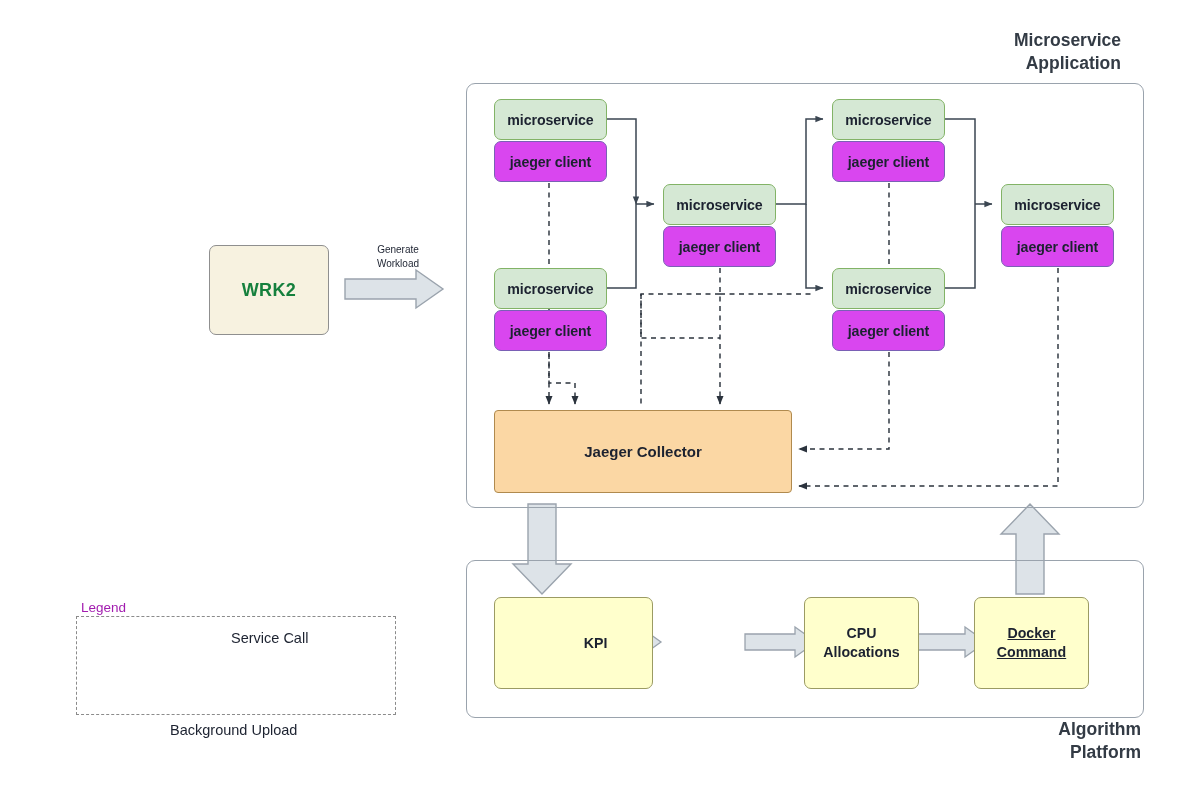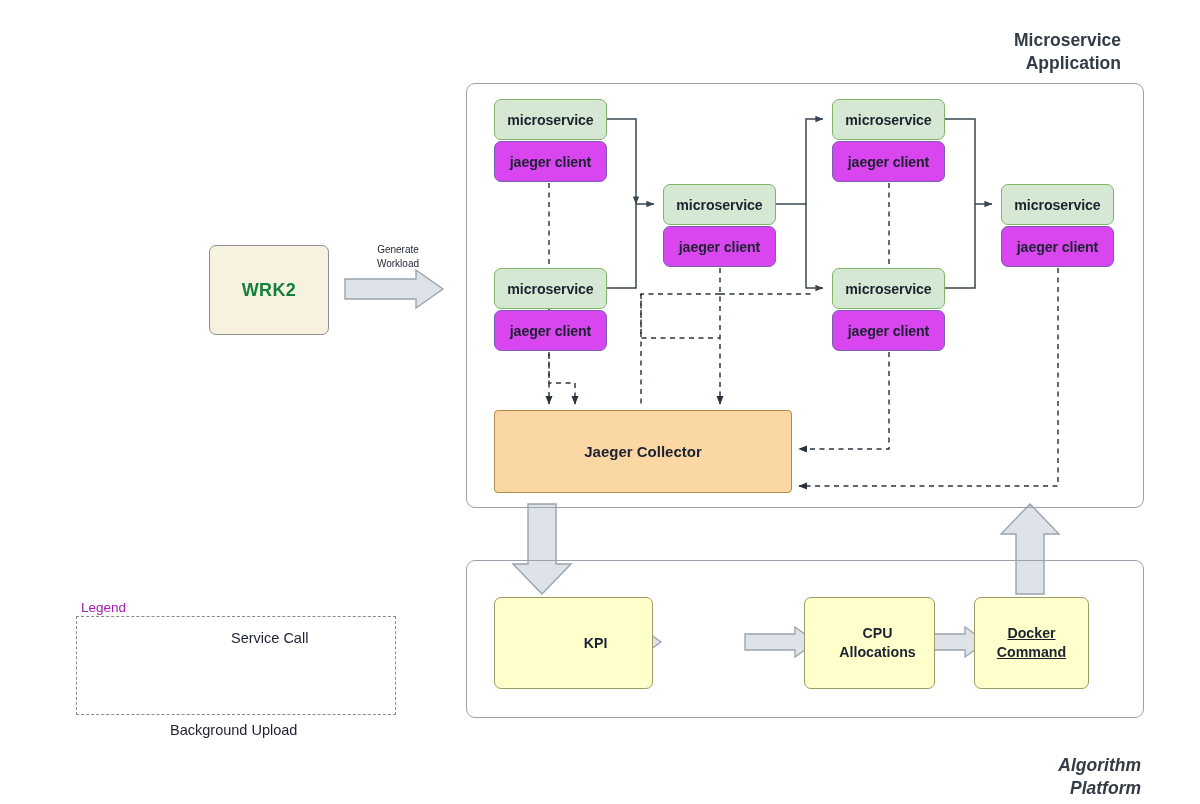--- a/index.html
+++ b/index.html
@@ -45,21 +45,21 @@
   .frame-title {
     position: absolute;
     font-size: 17.5px;
     font-weight: bold;
     color: #333b45;
     line-height: 1.32;
     text-align: right;
     white-space: pre-line;
   }
   #title-micro { right: 79px; top: 29px; }
-  #title-algo  { right: 59px; top: 754px; font-style: italic; }
+  #title-algo  { right: 59px; top: 718px; }
 
   
   .node {
     position: absolute;
     box-sizing: border-box;
     display: flex;
     align-items: center;
     justify-content: center;
     text-align: center;
     font-size: 14.2px;
@@ -158,21 +158,21 @@
     text-align: center;
     font-size: 14.2px;
     font-weight: bold;
     color: #1c2230;
     line-height: 1.32;
     white-space: pre-line;
     z-index: 4;
   }
   #algo0 { left: 494px; padding-left: 44px; }
   #algo1 { left: 649px; }
-  #algo2 { left: 804px; padding-left: 16px; }
+  #algo2 { left: 804px; }
   #algo3 { left: 974px; text-decoration: underline; }
 
   
   #legend-box {
     position: absolute;
     left: 76px; top: 616px;
     width: 320px; height: 99px;
     border: 1.3px dashed #8b8b8b;
     box-sizing: border-box;
     background: #ffffff;

